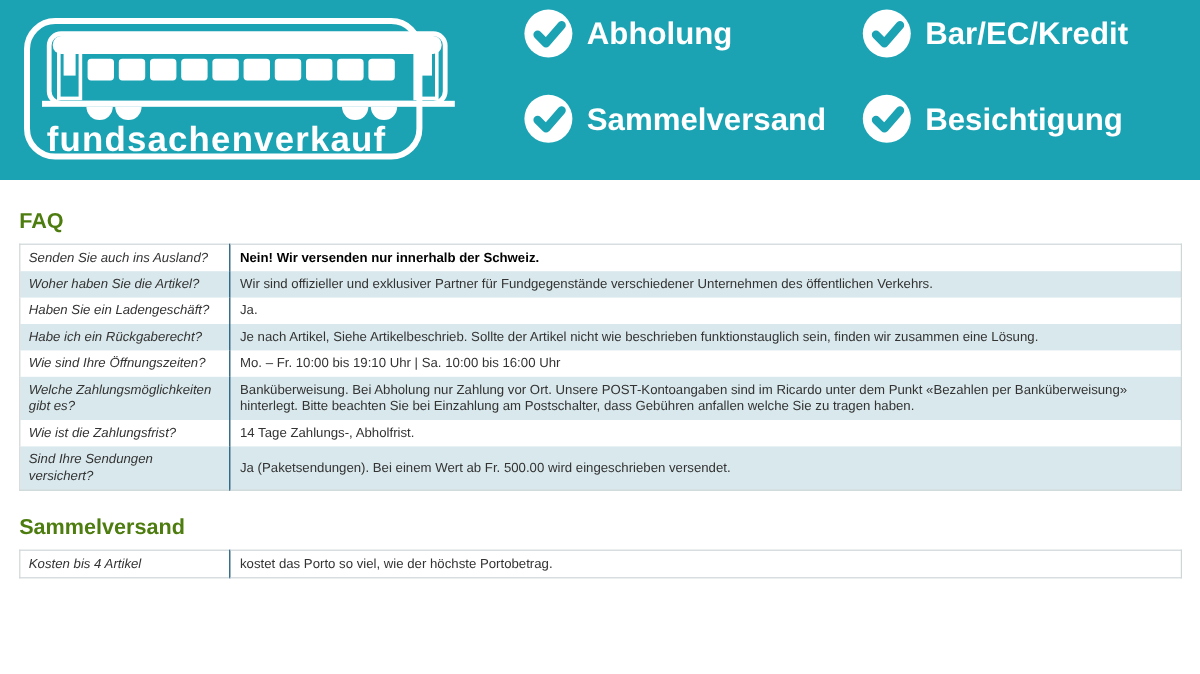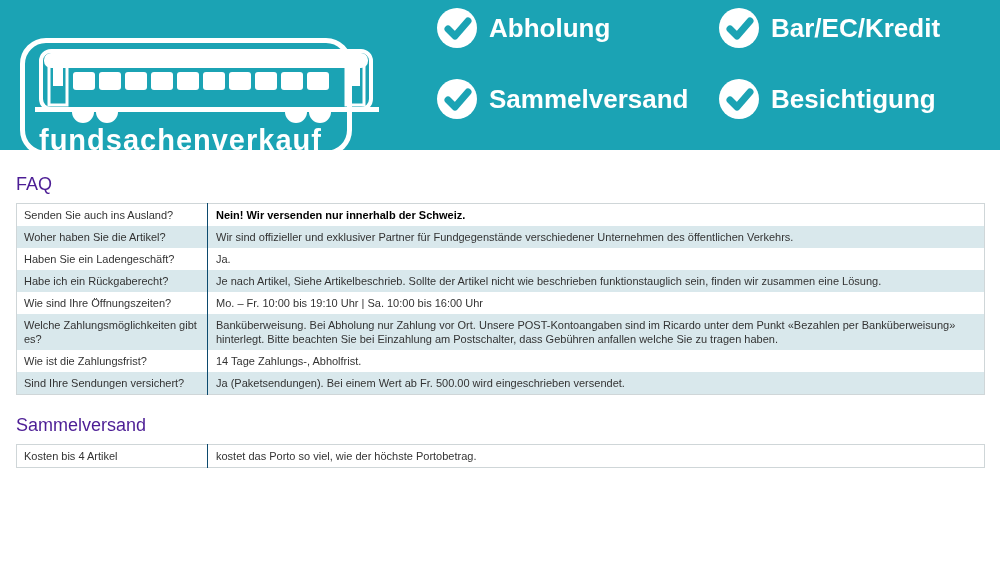--- a/index.html
+++ b/index.html
@@ -4,41 +4,41 @@
 <style>
   * { margin:0; padding:0; box-sizing:border-box; }
   html,body { background:#fff; }
   body { font-family:"Liberation Sans", sans-serif; width:1000px; height:562px; overflow:hidden; }
   .page { position:relative; width:1000px; height:562px; background:#fff; }
 
   
   .header { position:relative; width:1000px; height:150px; background:#1ba3b4; }
 
   .logo-box { position:absolute; left:20px; top:15px; width:332px; height:118px;
-              border:5px solid #fff; border-radius:26px;margin-top:23px; }
+              border:5px solid #fff; border-radius:26px; }
   .logo-svg { position:absolute; left:0; top:0; }
   .logo-text { position:absolute; left:14px; top:81px; color:#fff; font-weight:bold;
                font-size:29px; letter-spacing:1px; white-space:nowrap; }
 
   .features { position:absolute; left:437px; top:8px; display:grid;
               grid-template-columns:282px auto; grid-auto-rows:40px; row-gap:31px; }
   .feature { display:flex; align-items:center; gap:12px; }
   .check-circle { width:40px; height:40px; border-radius:50%; background:#fff;
                   display:flex; align-items:center; justify-content:center; flex:0 0 auto; }
   .feature-label { color:#fff; font-weight:bold; font-size:26px; white-space:nowrap; }
 
   
   .main { padding:0 16px; }
-  h2.section-title { font-size:18px; font-weight:normal; color:#4c1d95; margin:20px 0 8px 0; }
+  h2.section-title { font-size:18px; font-weight:bold; color:#4d7c0f; margin:20px 0 8px 0; }
   h2.faq-title { margin-top:24px; }
 
   table.qa { width:969px; border-collapse:collapse; table-layout:fixed;
              border:1px solid #cfd6d8; font-size:11px; color:#333; }
   table.qa td { vertical-align:middle; padding:4px 8px; line-height:14px; }
-  table.qa td.q { width:191px; padding-left:7px; }
+  table.qa td.q { width:175px; padding-left:7px;font-style:italic; }
   table.qa td.a { border-left:1px solid #0c4a6e; }
   table.qa tr:nth-child(even) { background:#d9e8ec; }
   table.qa td.a.bold { font-weight:bold; color:#000; }
 </style>
 </head>
 <body>
 
 <div class="page">
 
   <div class="header">

